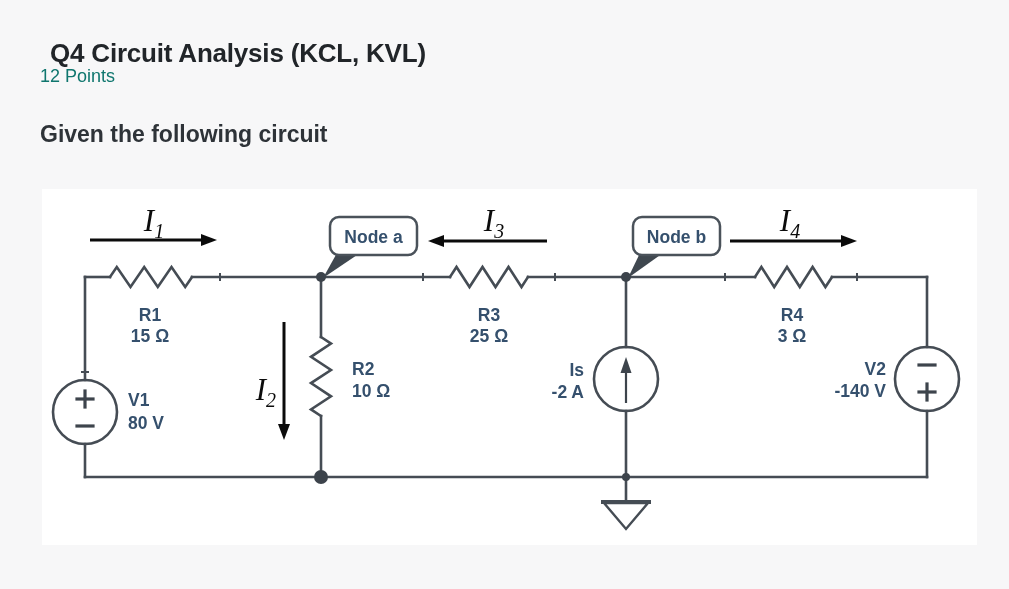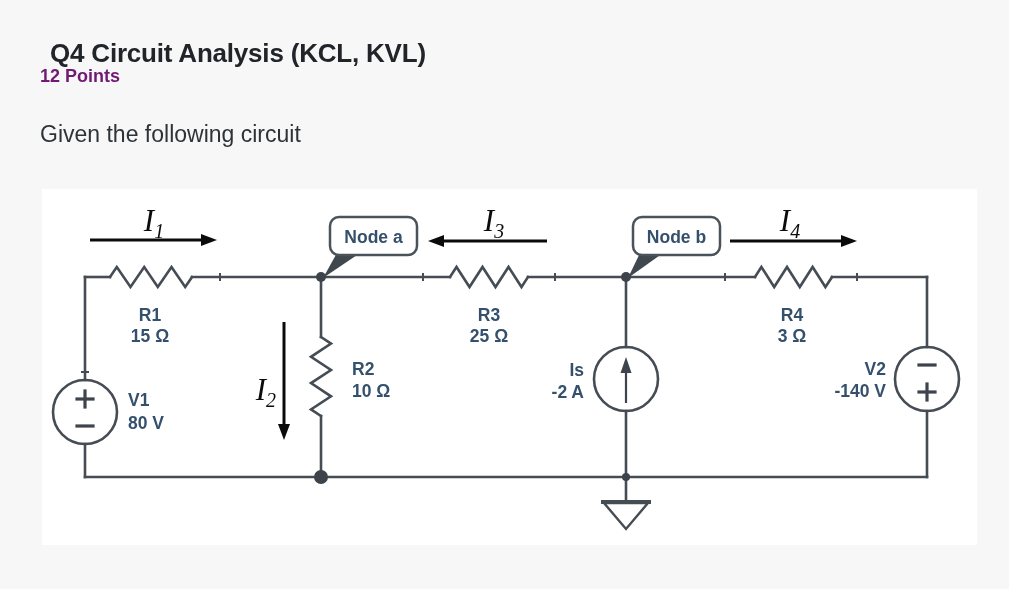--- a/index.html
+++ b/index.html
@@ -12,25 +12,25 @@
   }
   .page { position: relative; width: 1009px; height: 589px; }
 
   .q-title {
     position: absolute; left: 40px; top: 28px; margin: 10px;
     font-size: 26px; font-weight: 700; color: #212529;
     letter-spacing: -0.2px;
   }
   .q-points {
     position: absolute; left: 40px; top: 66px;
-    font-size: 18px; font-weight: 700; color: #701a75;
+    font-size: 18px; font-weight: 400; color: #0f766e;
   }
   .q-intro {
     position: absolute; left: 40px; top: 121px; margin: 0;
-    font-size: 23px; font-weight: 400; color: #2e3338;
+    font-size: 23px; font-weight: 700; color: #2e3338;
   }
 
   .canvas {
     position: absolute; left: 42px; top: 189px;
     width: 935px; height: 356px;
     background: #ffffff;
   }
   .canvas svg { position: absolute; left: 0; top: 0; }
 
   .wire   { stroke: #454c54; stroke-width: 2.6; fill: none; stroke-linecap: square; }

